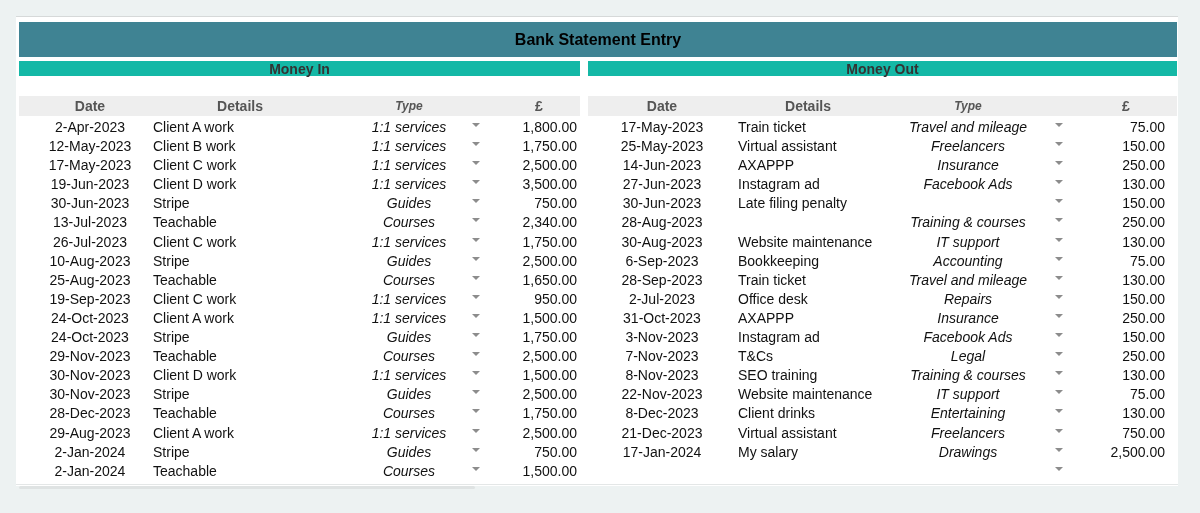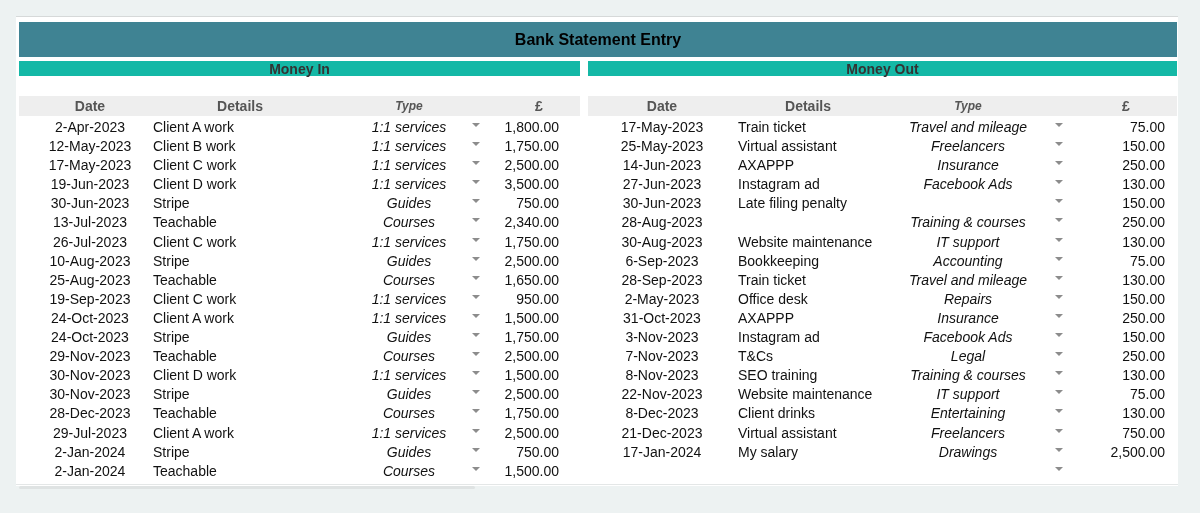--- a/index.html
+++ b/index.html
@@ -44,21 +44,21 @@
     position:absolute; width:0; height:0;
     border-left:4px solid transparent; border-right:4px solid transparent;
     border-top:4px solid #8c8c8c; top:5px;
   }
   
   .tbl-in .c-date, .hdr-in .h-date { left:16px; width:110px; text-align:center; }
   .tbl-in .c-det, .hdr-in .h-det { left:134px; }
   .hdr-in .h-det { left:181px; width:80px; text-align:center;}
   .tbl-in .c-type, .hdr-in .type-h { left:320px; width:140px; }
   .tbl-in .dd { left:453px; }
-  .tbl-in .c-amt { left:442px; width:98px; }
+  .tbl-in .c-amt { left:460px; width:98px; }
   .hdr-in .h-amt { left:510px; width:20px; text-align:center; }
   
   .tbl-out .c-date, .hdr-out .h-date { left:15px; width:118px; text-align:center; }
   .tbl-out .c-det { left:150px; }
   .hdr-out .h-det { left:180px; width:80px; text-align:center; }
   .tbl-out .c-type, .hdr-out .type-h { left:310px; width:140px; }
   .tbl-out .dd { left:467px; }
   .tbl-out .c-amt { left:472px; width:105px; }
   .hdr-out .h-amt { left:528px; width:20px; text-align:center; }
 
@@ -198,21 +198,21 @@
       <span class="dd"></span>
     </div>
     <div class="row">
       <span class="c-date">28-Dec-2023</span>
       <span class="c-det">Teachable</span>
       <span class="c-type">Courses</span>
       <span class="c-amt">1,750.00</span>
       <span class="dd"></span>
     </div>
     <div class="row">
-      <span class="c-date">29-Jul-2023</span>
+      <span class="c-date">29-Aug-2023</span>
       <span class="c-det">Client A work</span>
       <span class="c-type">1:1 services</span>
       <span class="c-amt">2,500.00</span>
       <span class="dd"></span>
     </div>
     <div class="row">
       <span class="c-date">2-Jan-2024</span>
       <span class="c-det">Stripe</span>
       <span class="c-type">Guides</span>
       <span class="c-amt">750.00</span>
@@ -282,21 +282,21 @@
       <span class="dd"></span>
     </div>
     <div class="row">
       <span class="c-date">28-Sep-2023</span>
       <span class="c-det">Train ticket</span>
       <span class="c-type">Travel and mileage</span>
       <span class="c-amt">130.00</span>
       <span class="dd"></span>
     </div>
     <div class="row">
-      <span class="c-date">2-May-2023</span>
+      <span class="c-date">2-Jul-2023</span>
       <span class="c-det">Office desk</span>
       <span class="c-type">Repairs</span>
       <span class="c-amt">150.00</span>
       <span class="dd"></span>
     </div>
     <div class="row">
       <span class="c-date">31-Oct-2023</span>
       <span class="c-det">AXAPPP</span>
       <span class="c-type">Insurance</span>
       <span class="c-amt">250.00</span>

